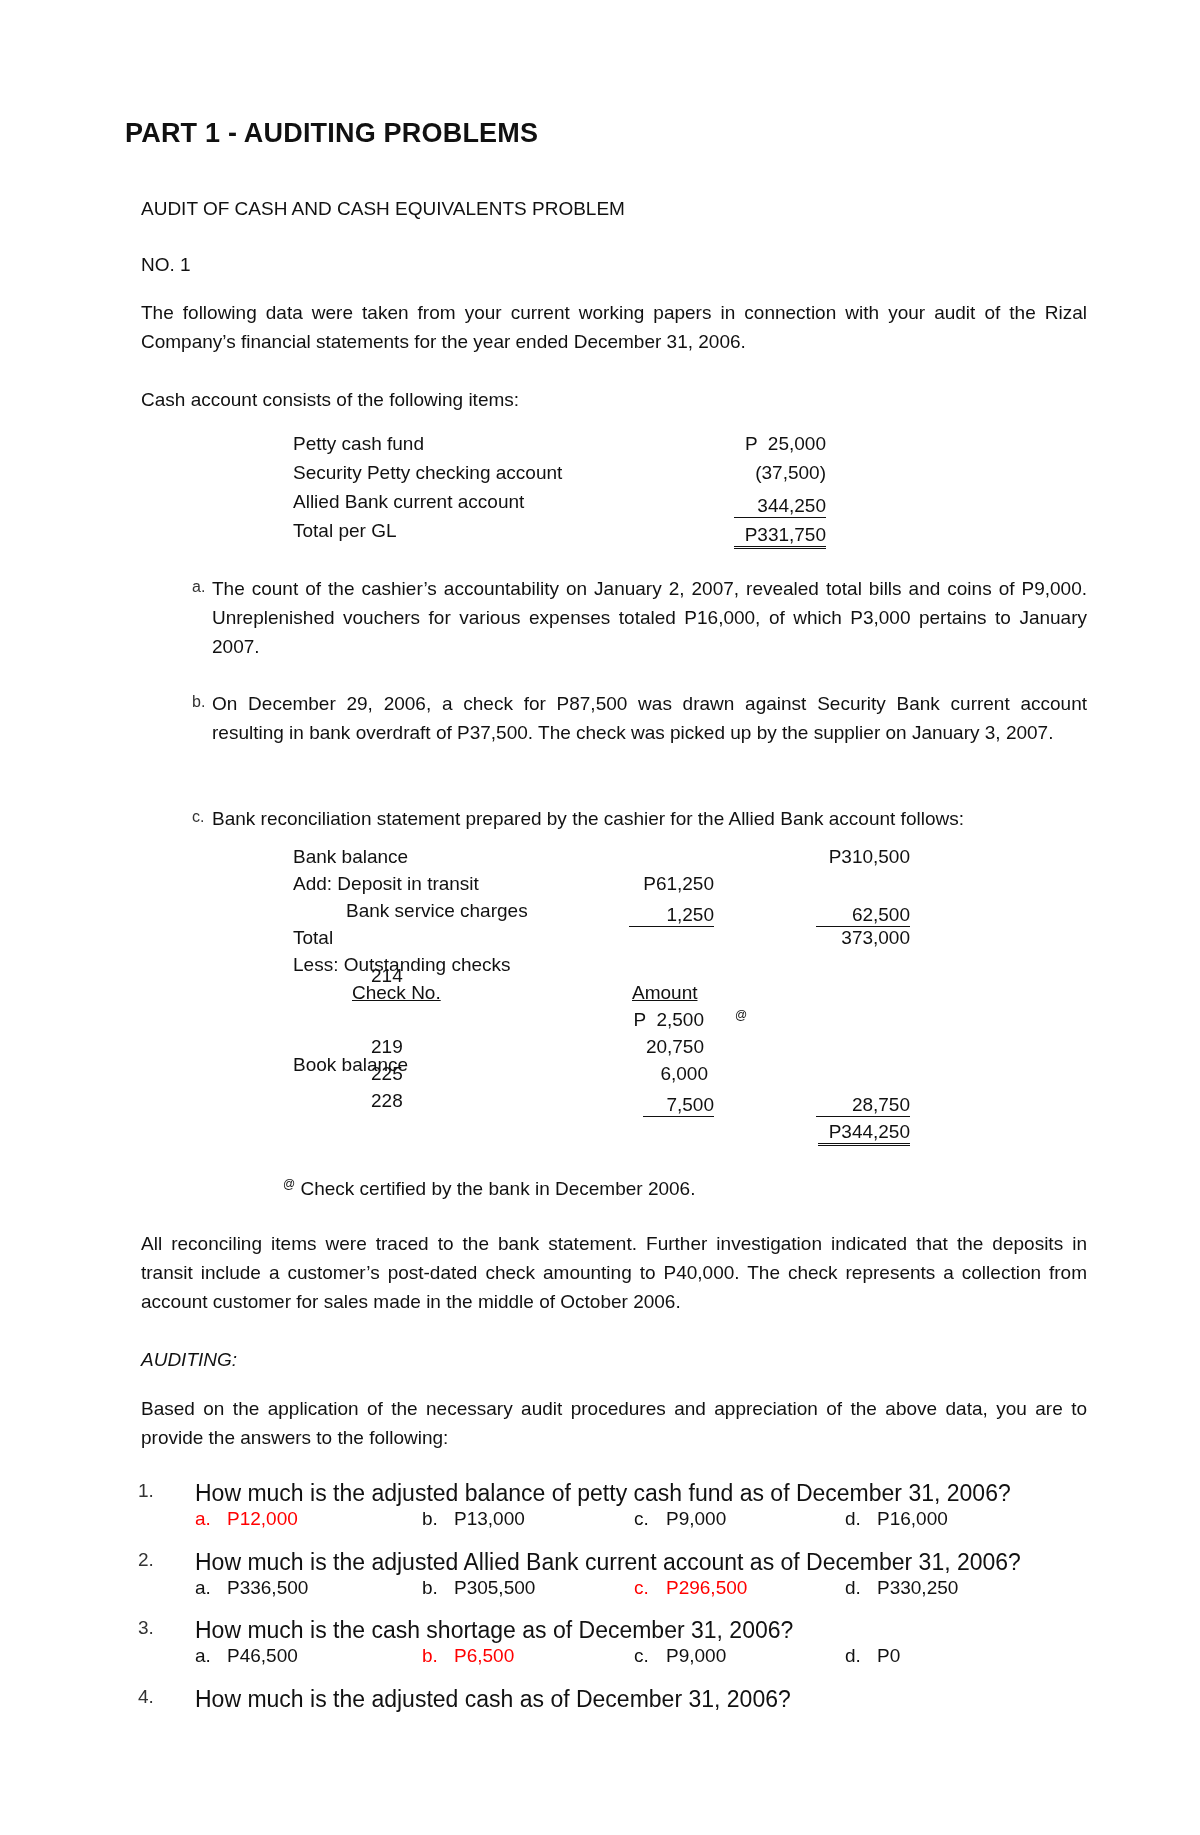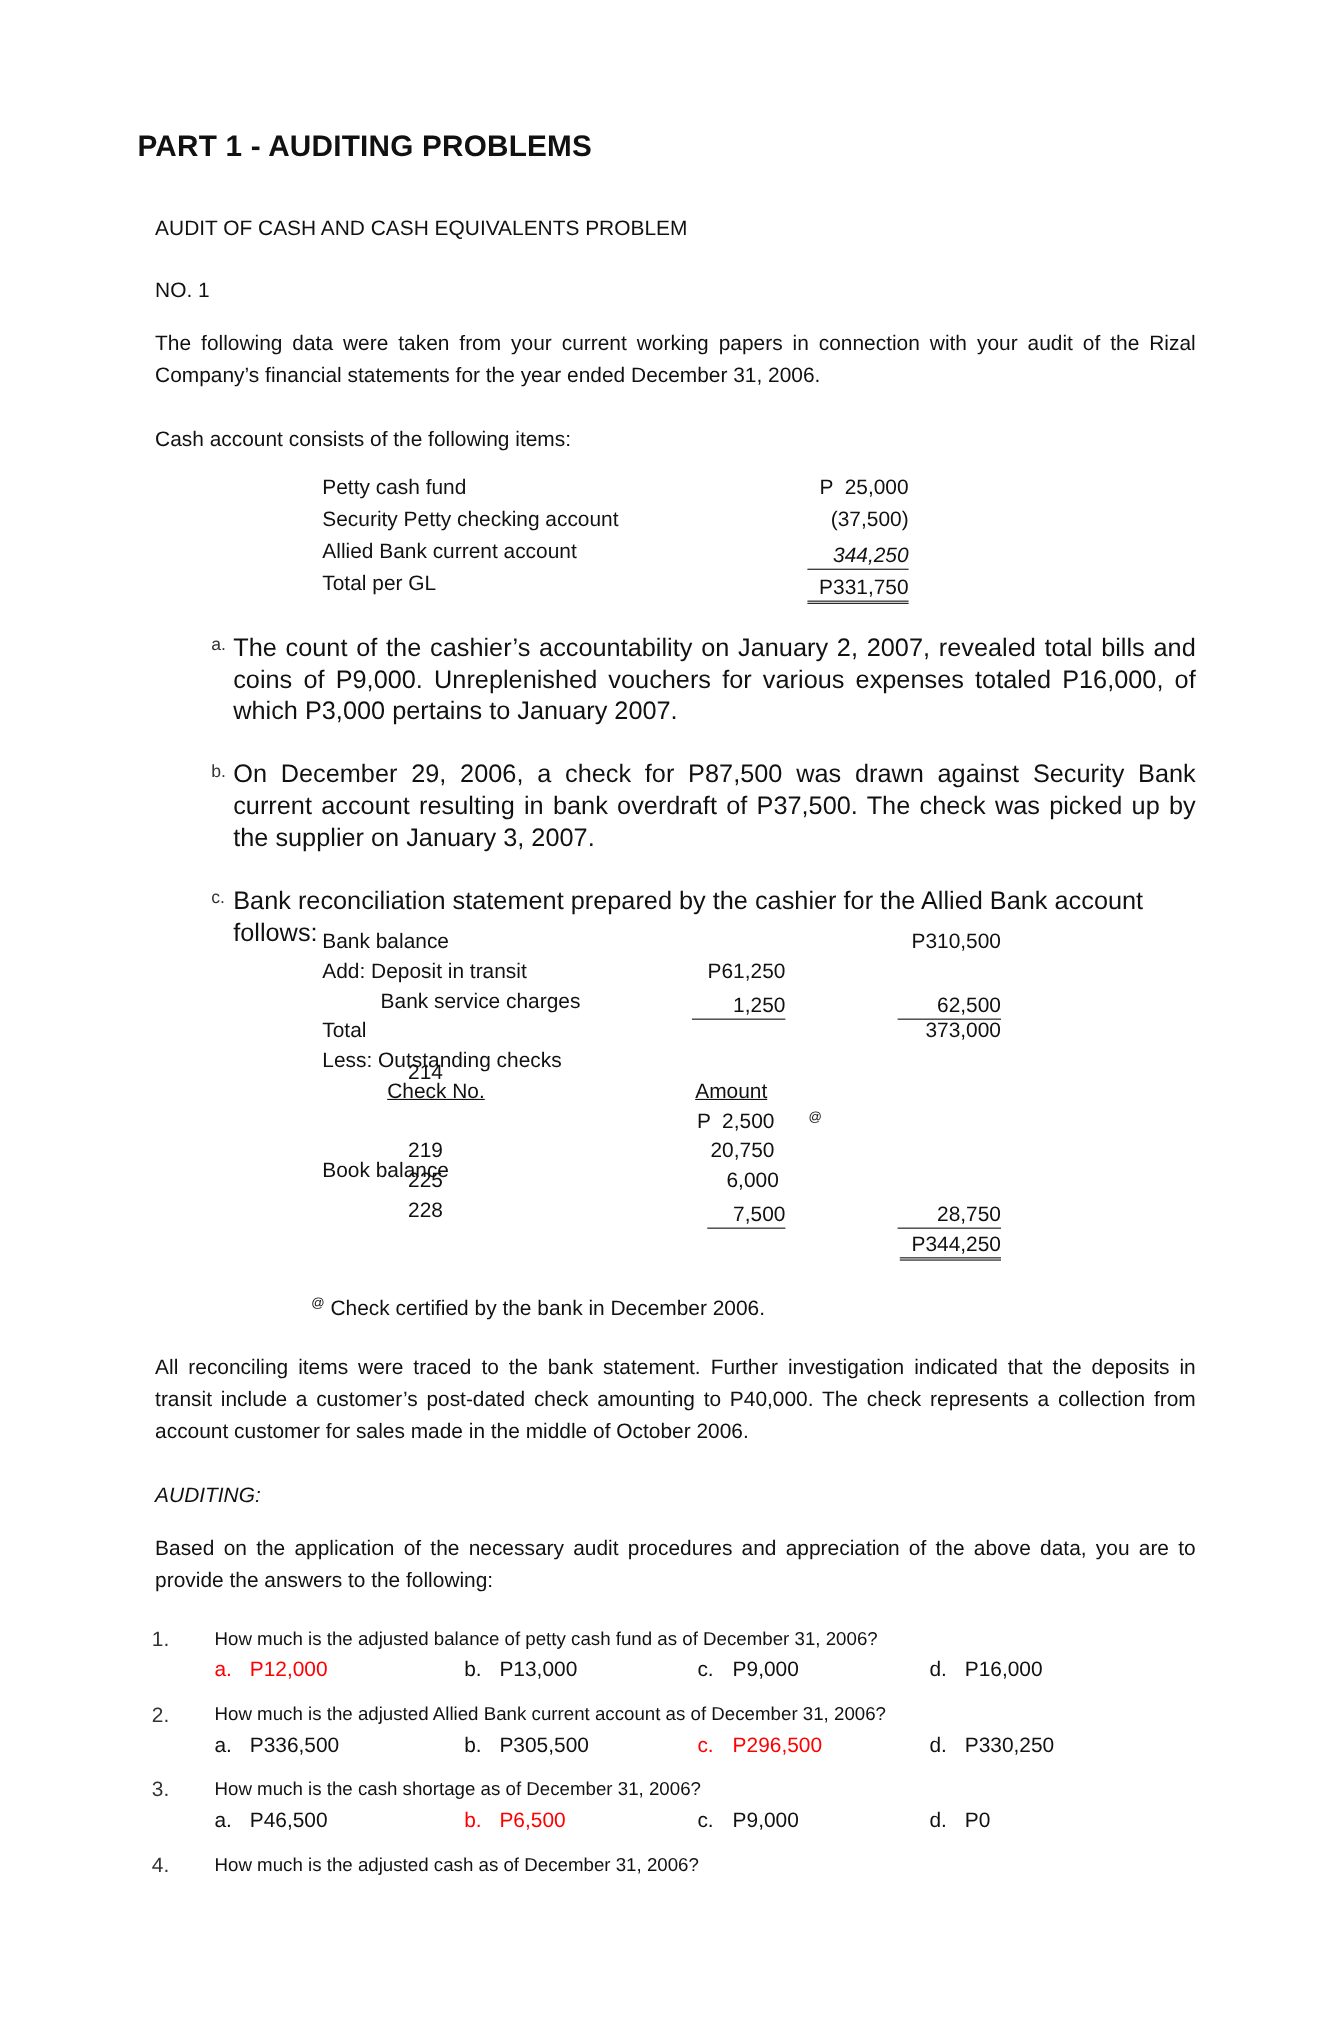--- a/index.html
+++ b/index.html
@@ -10,23 +10,23 @@
     .h2 { left: 141px; top: 198px; font-size: 19px; }
     .h3 { left: 141px; top: 254px; font-size: 19px; }
     .para { position: absolute; left: 141px; width: 946px; font-size: 19px; line-height: 29px; text-align: justify; }
     .para-nojust { text-align: left; }
     .t { font-size: 19px; line-height: 29px; }
     .r { text-align: right; }
     .ul { text-decoration: underline; }
     .amt-ul { display: inline-block; border-bottom: 1.5px solid #111; line-height: 22px; }
     .amt-dbl { display: inline-block; border-bottom: 3px double #111; line-height: 22px; }
     .marker { position: absolute; font-size: 16px; color: #333; }
-    .item-text { position: absolute; left: 212px; width: 875px; font-size: 23px; line-height: 29px; text-align: justify; }
+    .item-text { position: absolute; left: 212px; width: 875px; font-size: 19px; line-height: 29px; text-align: justify; }
     .q-num { position: absolute; left: 138px; font-size: 19px; color: #333; }
-    .q-text { position: absolute; left: 195px; font-size: 17px; }
+    .q-text { position: absolute; left: 195px; font-size: 23px; }
     .opt { position: absolute; font-size: 19px; }
     .opt .lt { display: inline-block; width: 32px; }
     .correct { color: #ff0000; }
     .sup { font-size: 12px; vertical-align: super; }
     .italic { font-style: italic; }
   </style>
 </head>
 <body>
 
 <div class="abs h1">PART 1 - AUDITING PROBLEMS</div>
@@ -38,21 +38,21 @@
 <div class="para para-nojust" style="top:385px;">Cash account consists of the following items:</div>
 
 <div>
   <div class="abs t" style="left:293px; top:429px;">Petty cash fund</div>
   <div class="abs t r" style="left:700px; width:126px; top:429px; white-space:pre;">P  25,000</div>
 
   <div class="abs t" style="left:293px; top:458px;">Security Petty checking account</div>
   <div class="abs t r" style="left:700px; width:126px; top:458px;">(37,500)</div>
 
   <div class="abs t" style="left:293px; top:487px;">Allied Bank current account</div>
-  <div class="abs t" style="left:734px; top:491px;font-style:italic;"><span class="amt-ul" style="width:92px; text-align:right; white-space:pre;"> 344,250</span></div>
+  <div class="abs t" style="left:734px; top:491px;"><span class="amt-ul" style="width:92px; text-align:right; white-space:pre;"> 344,250</span></div>
 
   <div class="abs t" style="left:293px; top:516px;">Total per GL</div>
   <div class="abs t" style="left:734px; top:520px;"><span class="amt-dbl" style="width:92px; text-align:right;">P331,750</span></div>
 </div>
 
 <div class="marker" style="left:192px; top:578px;">a.</div>
 <div class="item-text" style="top:574px;">The count of the cashier’s accountability on January 2, 2007, revealed total bills and coins of P9,000. Unreplenished vouchers for various expenses totaled P16,000, of which P3,000 pertains to January 2007.</div>
 
 <div class="marker" style="left:192px; top:693px;">b.</div>
 <div class="item-text" style="top:689px;">On December 29, 2006, a check for P87,500 was drawn against Security Bank current account resulting in bank overdraft of P37,500. The check was picked up by the supplier on January 3, 2007.</div>

